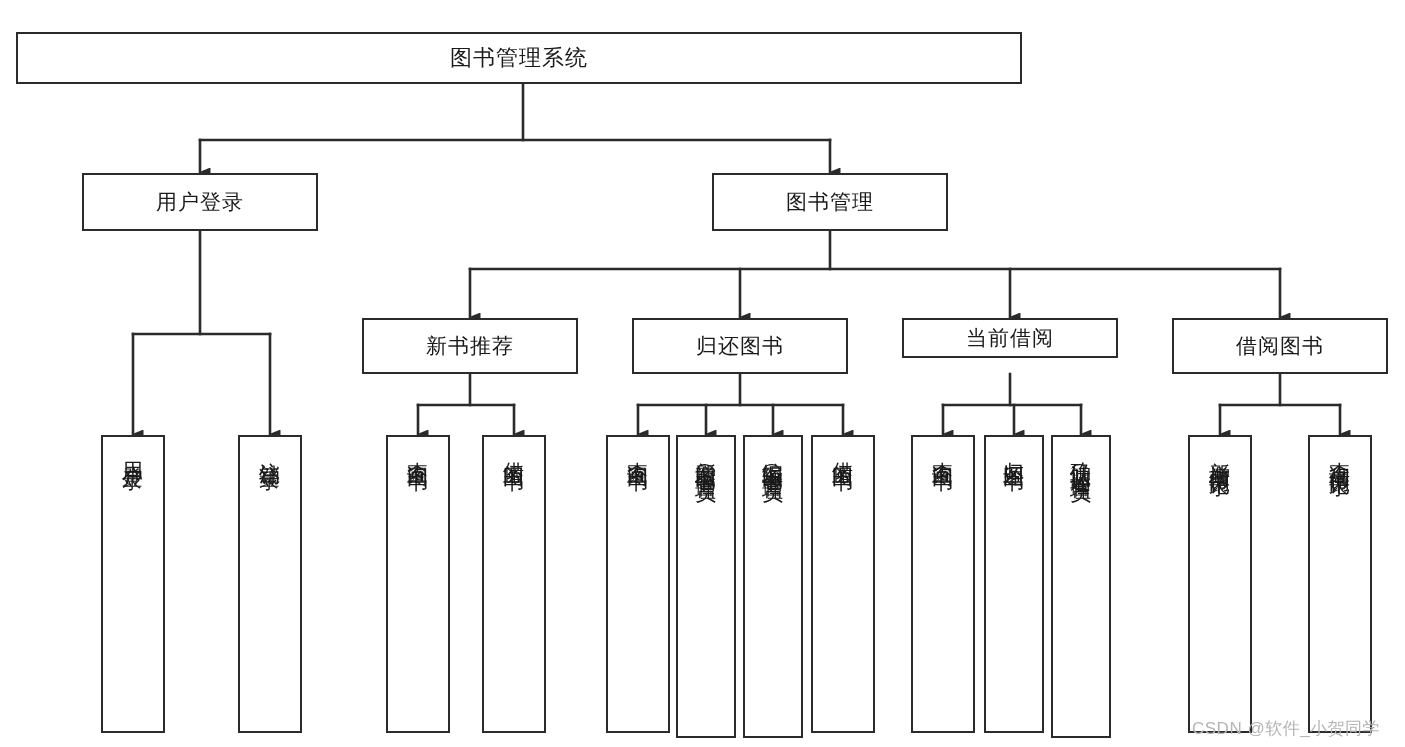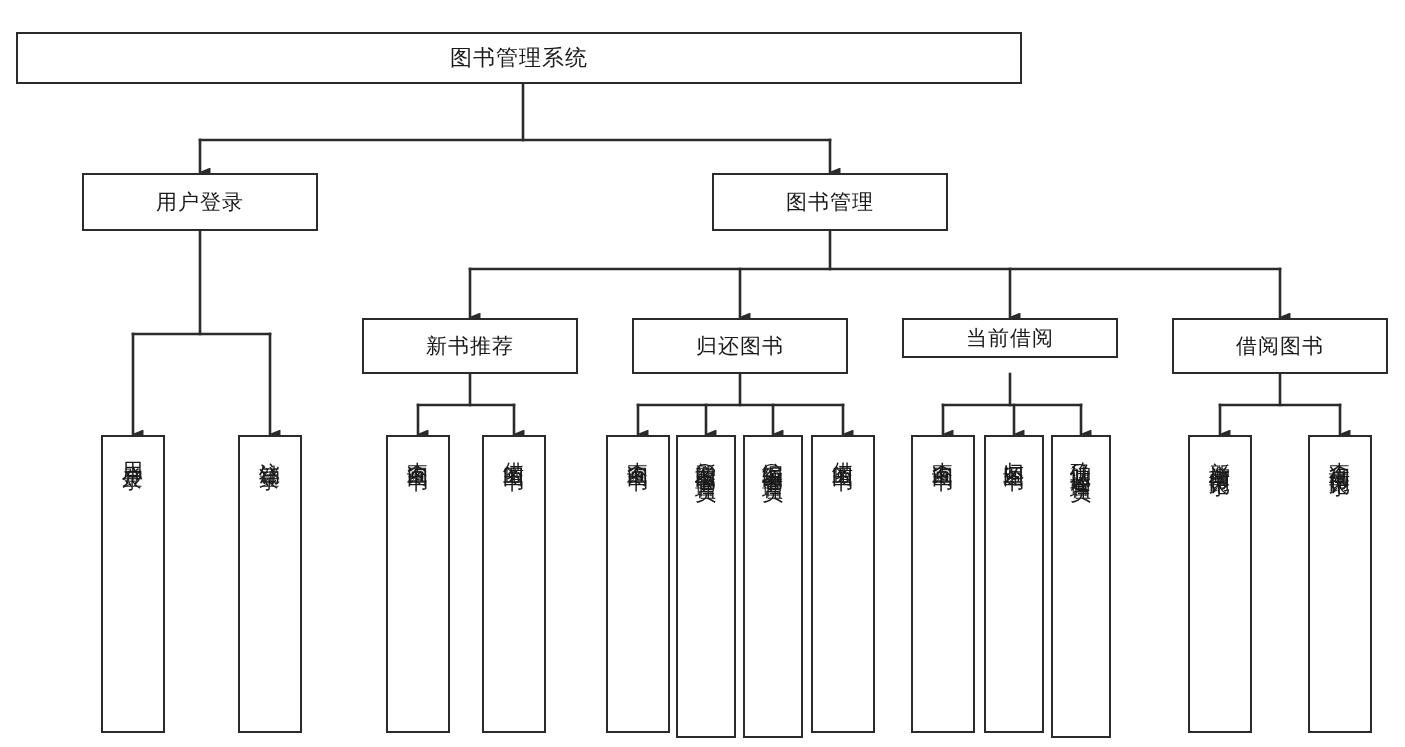--- a/index.html
+++ b/index.html
@@ -171,14 +171,15 @@
         <span class="vtext">确认归还（管理员）</span>
       </div>
       <div class="node leaf vert" style="left: 1188px; top: 435px; width: 64px; height: 298px; border-color: rgb(43, 43, 43); background: rgb(255, 255, 255); color: rgb(26, 26, 26);">
         <span class="vtext">新增借阅记录</span>
       </div>
       <div class="node leaf vert" style="left: 1308px; top: 435px; width: 64px; height: 298px; border-color: rgb(43, 43, 43); background: rgb(255, 255, 255); color: rgb(26, 26, 26);">
         <span class="vtext">查询借阅记录</span>
       </div>
     </div>
 
+  <div class="watermark" style="left: 1192px; top: 717px;">CSDN @软件_小贺同学</div>
 
 </div>
 
 </body></html>

